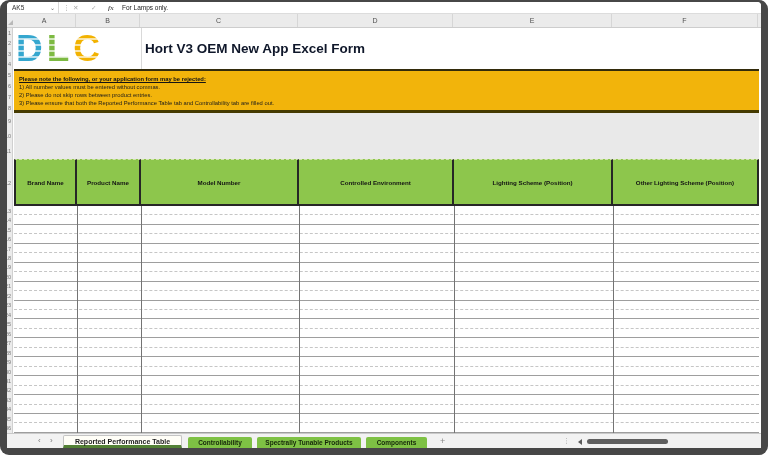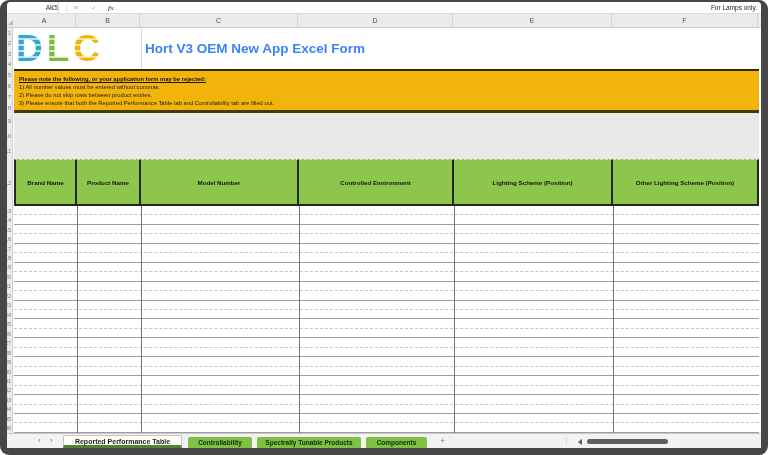--- a/index.html
+++ b/index.html
@@ -1,21 +1,21 @@
 <!DOCTYPE html>
 <html><head>
 <meta charset="utf-8">
 <style>
   * { margin:0; padding:0; box-sizing:border-box; }
   html,body { width:768px; height:455px; background:#ffffff; font-family:"Liberation Sans", sans-serif; }
   .window { position:absolute; top:0; left:0; width:768px; height:455px; background:#474747; border-radius:9px; overflow:hidden; }
   .content { position:absolute; top:2px; left:7px; width:754px; height:446px; background:#ffffff; border-radius:4px 4px 0 0; overflow:hidden; }
 
   
-  .formula-bar { position:absolute; top:0; left:0; width:754px; height:12px; background:#fff; border-bottom:1px solid #dcdcdc;text-align:right; }
+  .formula-bar { position:absolute; top:0; left:0; width:754px; height:12px; background:#fff; border-bottom:1px solid #dcdcdc; }
   .name-box { position:absolute; left:0; top:0; width:52px; height:12px; border-right:1px solid #d8d8d8; font-size:6.5px; color:#333; line-height:12px; padding-left:5px; }
   .name-chev { position:absolute; left:43px; top:0; font-size:6px; color:#666; line-height:12px; }
   .fb-dots { position:absolute; left:56px; top:0; font-size:7px; color:#9a9a9a; line-height:12px; }
   .fb-x { position:absolute; left:66px; top:0; font-size:6.5px; color:#a8a8a8; line-height:12px; }
   .fb-check { position:absolute; left:84px; top:0; font-size:6.5px; color:#a8a8a8; line-height:12px; }
   .fb-fx { position:absolute; left:101px; top:0; font-size:7px; color:#555; font-style:italic; font-weight:bold; font-family:"Liberation Serif", serif; line-height:12px; }
   .fb-input { position:absolute; left:115px; top:0; right:4px; font-size:6.5px; color:#222; line-height:12px; }
 
   
   .col-headers { position:absolute; top:12px; left:0; width:754px; height:14px; background:#ebebeb; border-bottom:1px solid #cdcdcd; display:flex; }
@@ -27,21 +27,21 @@
   .sheet { position:absolute; top:26px; left:0; width:754px; height:405px; background:#fff; }
   .row-strip { position:absolute; top:0; left:0; width:6px; height:405px; background:#ebebeb; border-right:1px solid #d0d0d0; overflow:hidden; }
   .rownum { position:absolute; right:1px; font-size:5.5px; color:#777; overflow:hidden; }
   .cells { position:absolute; top:0; left:7px; width:745px; height:405px; }
 
   .logo-band { position:absolute; top:0; left:0; width:745px; height:41px; background:#fff; }
   .logo-vline { position:absolute; left:127px; top:0; width:1px; height:41px; background:#d9d9d9; }
   .dlc-logo { position:absolute; left:2px; top:0px; height:41px; display:flex; align-items:center; }
   .dlc-letter { font-size:37px; font-weight:900; line-height:38px; letter-spacing:0; padding-right:4px; }
   .dlc-stripes { position:absolute; inset:0; background:repeating-linear-gradient(180deg, transparent 0 4px, rgba(255,255,255,0.65) 4px 6px); pointer-events:none; }
-  .sheet-title { position:absolute; left:131px; top:0; height:41px; line-height:41px; font-size:13.5px; font-weight:bold; color:#3b82f6; white-space:nowrap; }
+  .sheet-title { position:absolute; left:131px; top:0; height:41px; line-height:41px; font-size:13.5px; font-weight:bold; color:#0f172a; white-space:nowrap; }
 
   .notice { position:absolute; top:41px; left:0; width:745px; height:44px; background:#F2B40B; border-top:2px solid #332b0b; border-bottom:3px solid #453a00; padding:4px 0 0 5px; }
   .notice-head { font-size:5.8px; font-weight:bold; text-decoration:underline; color:#141414; line-height:8px; }
   .notice-line { font-size:5.8px; color:#1c1c1c; line-height:8px; }
 
   .gray-band { position:absolute; top:85px; left:0; width:745px; height:46px; background:#e9e9e9; }
 
   .table-head { position:absolute; top:131px; left:0; width:745px; height:47px; display:flex; border-bottom:2px solid #262626; }
   .th-cell { height:100%; background:#8DC64C; border-right:2px solid #262626; border-top:1px dashed #cfe3a8; display:flex; align-items:center; justify-content:center; text-align:center; font-size:6.2px; font-weight:bold; color:#131313; padding:0 4px; }
   .th-cell:first-child { border-left:2px solid #262626; }

